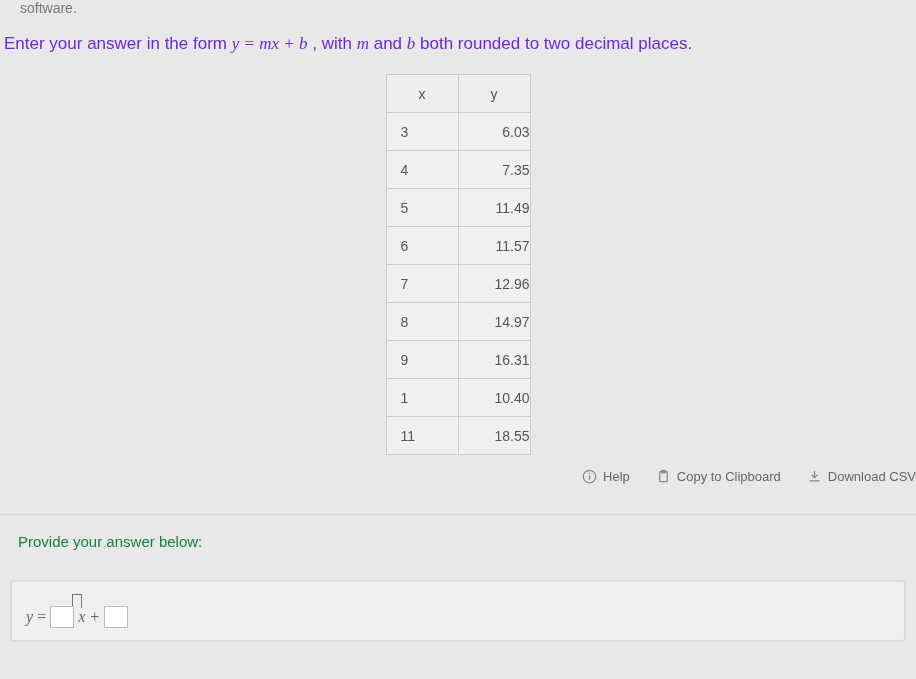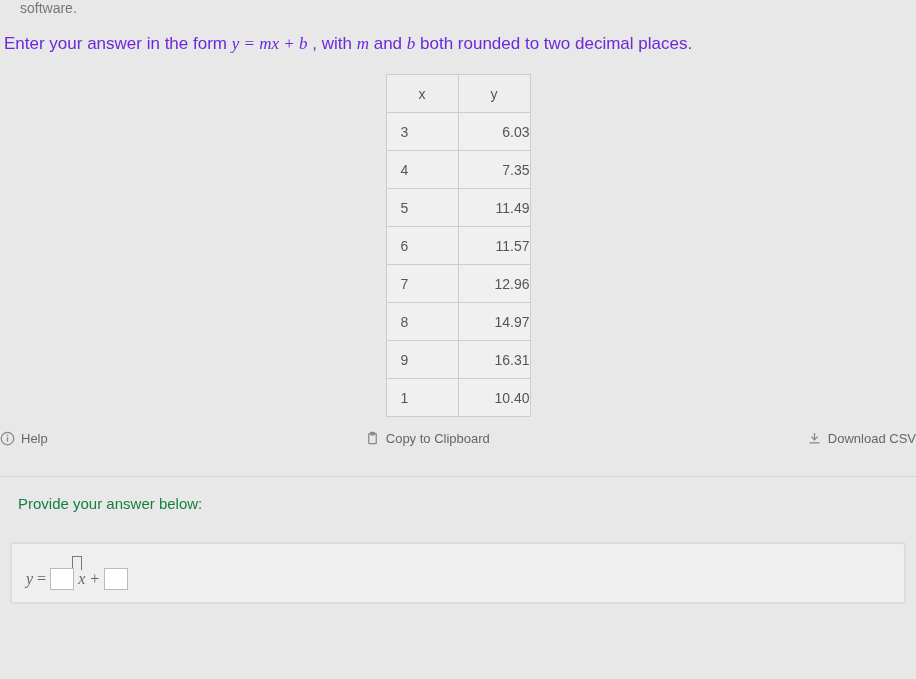--- a/index.html
+++ b/index.html
@@ -48,21 +48,21 @@
     background: #eee;
   }
   table.data td {
     width: 72px;
     height: 38px;
   }
   table.data td.xcol { text-align: left; padding-left: 14px; }
   table.data td.ycol { text-align: right; }
   .action-row {
     display: flex;
-    justify-content: space-between;
+    justify-content: flex-end;
     align-items: center;
     gap: 26px;
     margin-top: 14px;
     font-size: 13px;
     color: #666;
   }
   .action-item {
     display: inline-flex;
     align-items: center;
     gap: 6px;
@@ -162,20 +162,24 @@
         <td class="xcol">8</td>
         <td class="ycol">14.97</td>
       </tr>
       <tr>
         <td class="xcol">9</td>
         <td class="ycol">16.31</td>
       </tr>
       <tr>
         <td class="xcol">1</td>
         <td class="ycol">10.40</td>
+      </tr>
+      <tr>
+        <td class="xcol">11</td>
+        <td class="ycol">18.55</td>
       </tr>
     </tbody>
   </table>
 </div>
 
 <div class="action-row">
   <span class="action-item">
     <svg class="icon-svg" viewBox="0 0 24 24">
       <circle cx="12" cy="12" r="10" fill="none" stroke="#888" stroke-width="2"></circle>
       <rect x="11" y="10" width="2" height="7" fill="#888"></rect>

